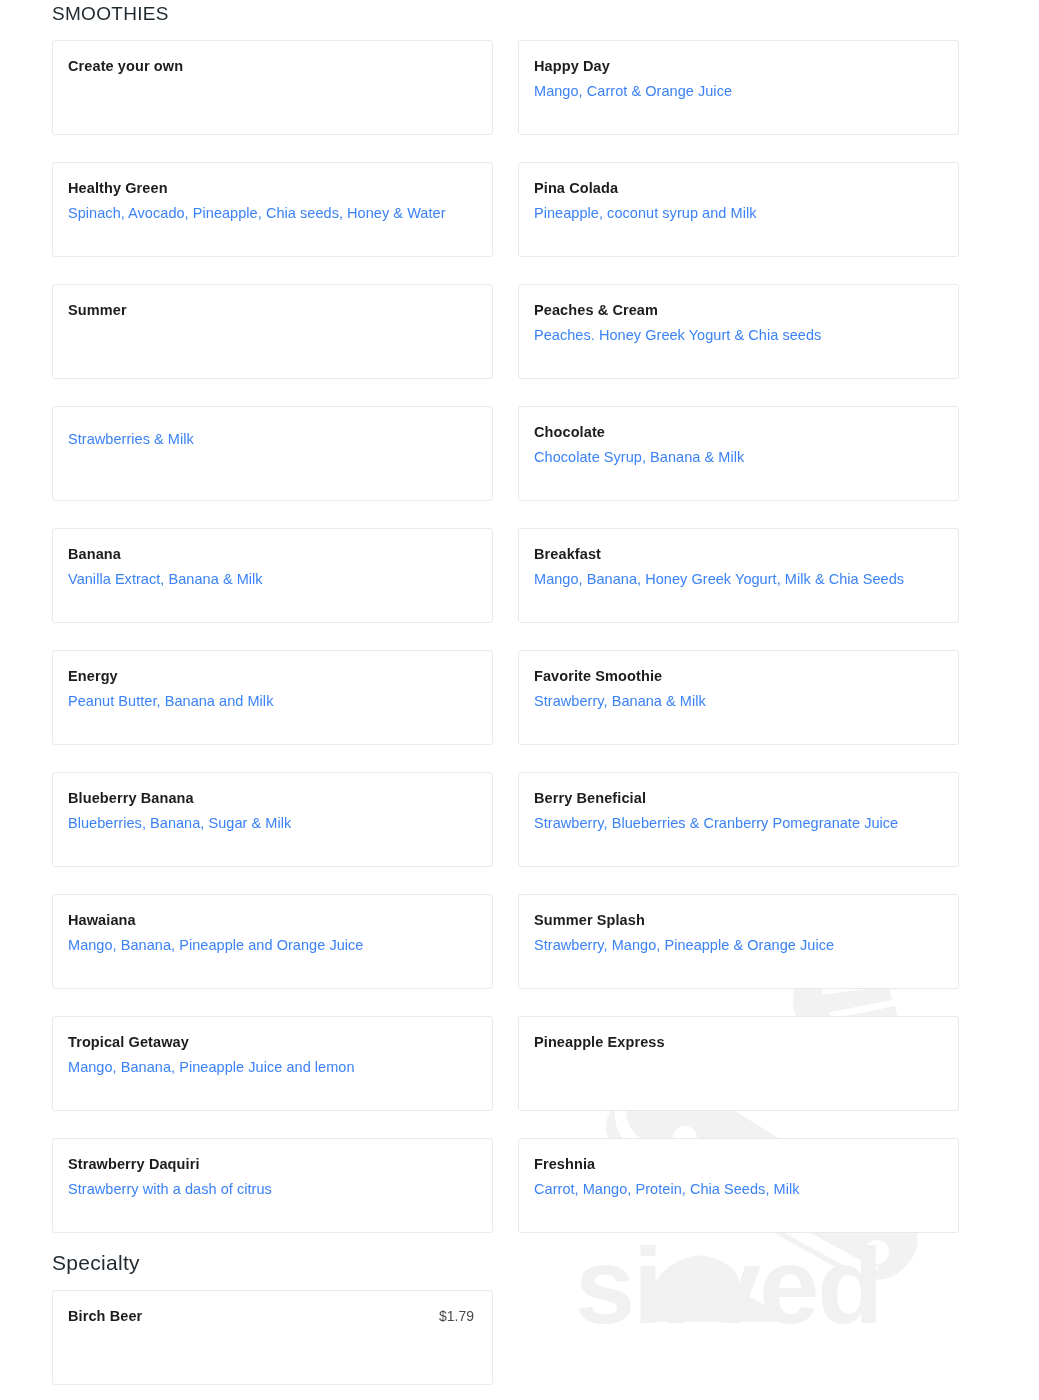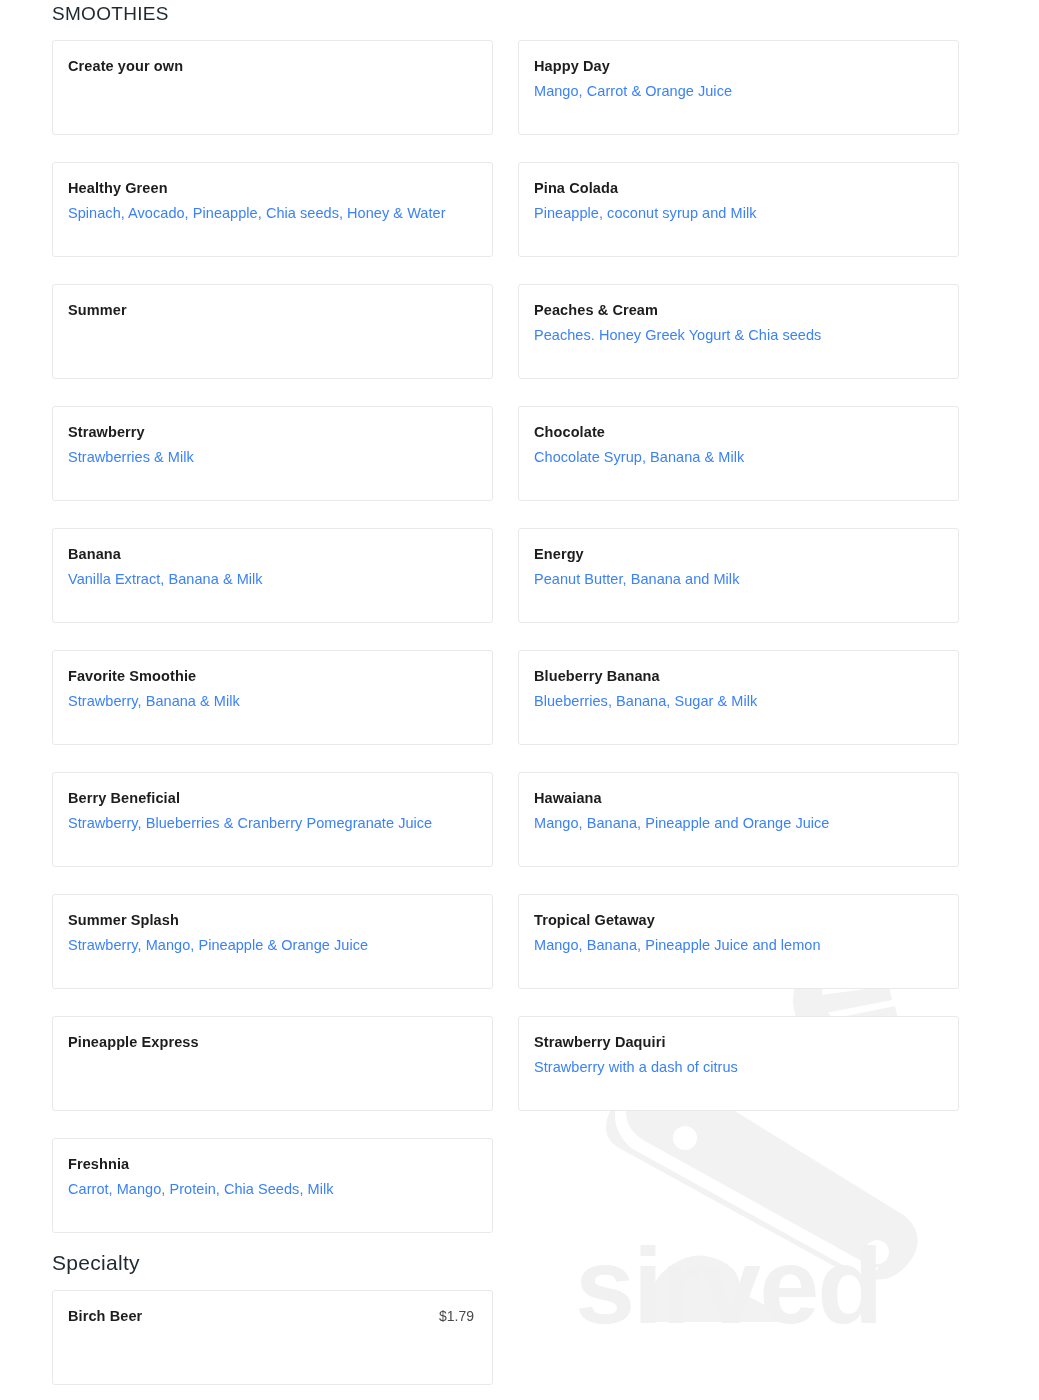--- a/index.html
+++ b/index.html
@@ -216,43 +216,46 @@
 
     <div class="card">
       <div class="card-head">
         <div class="card-title">Peaches &amp; Cream</div>
         <div class="card-price"></div>
       </div>
       <div class="card-desc">Peaches. Honey Greek Yogurt &amp; Chia seeds</div>
     </div>
 
     <div class="card">
-      <div class="card-head">
-        <div class="card-title">Strawberry</div>
-        <div class="card-price"></div>
-      </div>
       <div class="card-desc">Strawberries &amp; Milk</div>
     </div>
 
     <div class="card">
       <div class="card-head">
         <div class="card-title">Chocolate</div>
         <div class="card-price"></div>
       </div>
       <div class="card-desc">Chocolate Syrup, Banana &amp; Milk</div>
     </div>
 
     <div class="card">
       <div class="card-head">
         <div class="card-title">Banana</div>
         <div class="card-price"></div>
       </div>
       <div class="card-desc">Vanilla Extract, Banana &amp; Milk</div>
     </div>
 
+    <div class="card">
+      <div class="card-head">
+        <div class="card-title">Breakfast</div>
+        <div class="card-price"></div>
+      </div>
+      <div class="card-desc">Mango, Banana, Honey Greek Yogurt, Milk &amp; Chia Seeds</div>
+    </div>
 
     <div class="card">
       <div class="card-head">
         <div class="card-title">Energy</div>
         <div class="card-price"></div>
       </div>
       <div class="card-desc">Peanut Butter, Banana and Milk</div>
     </div>
 
     <div class="card">

